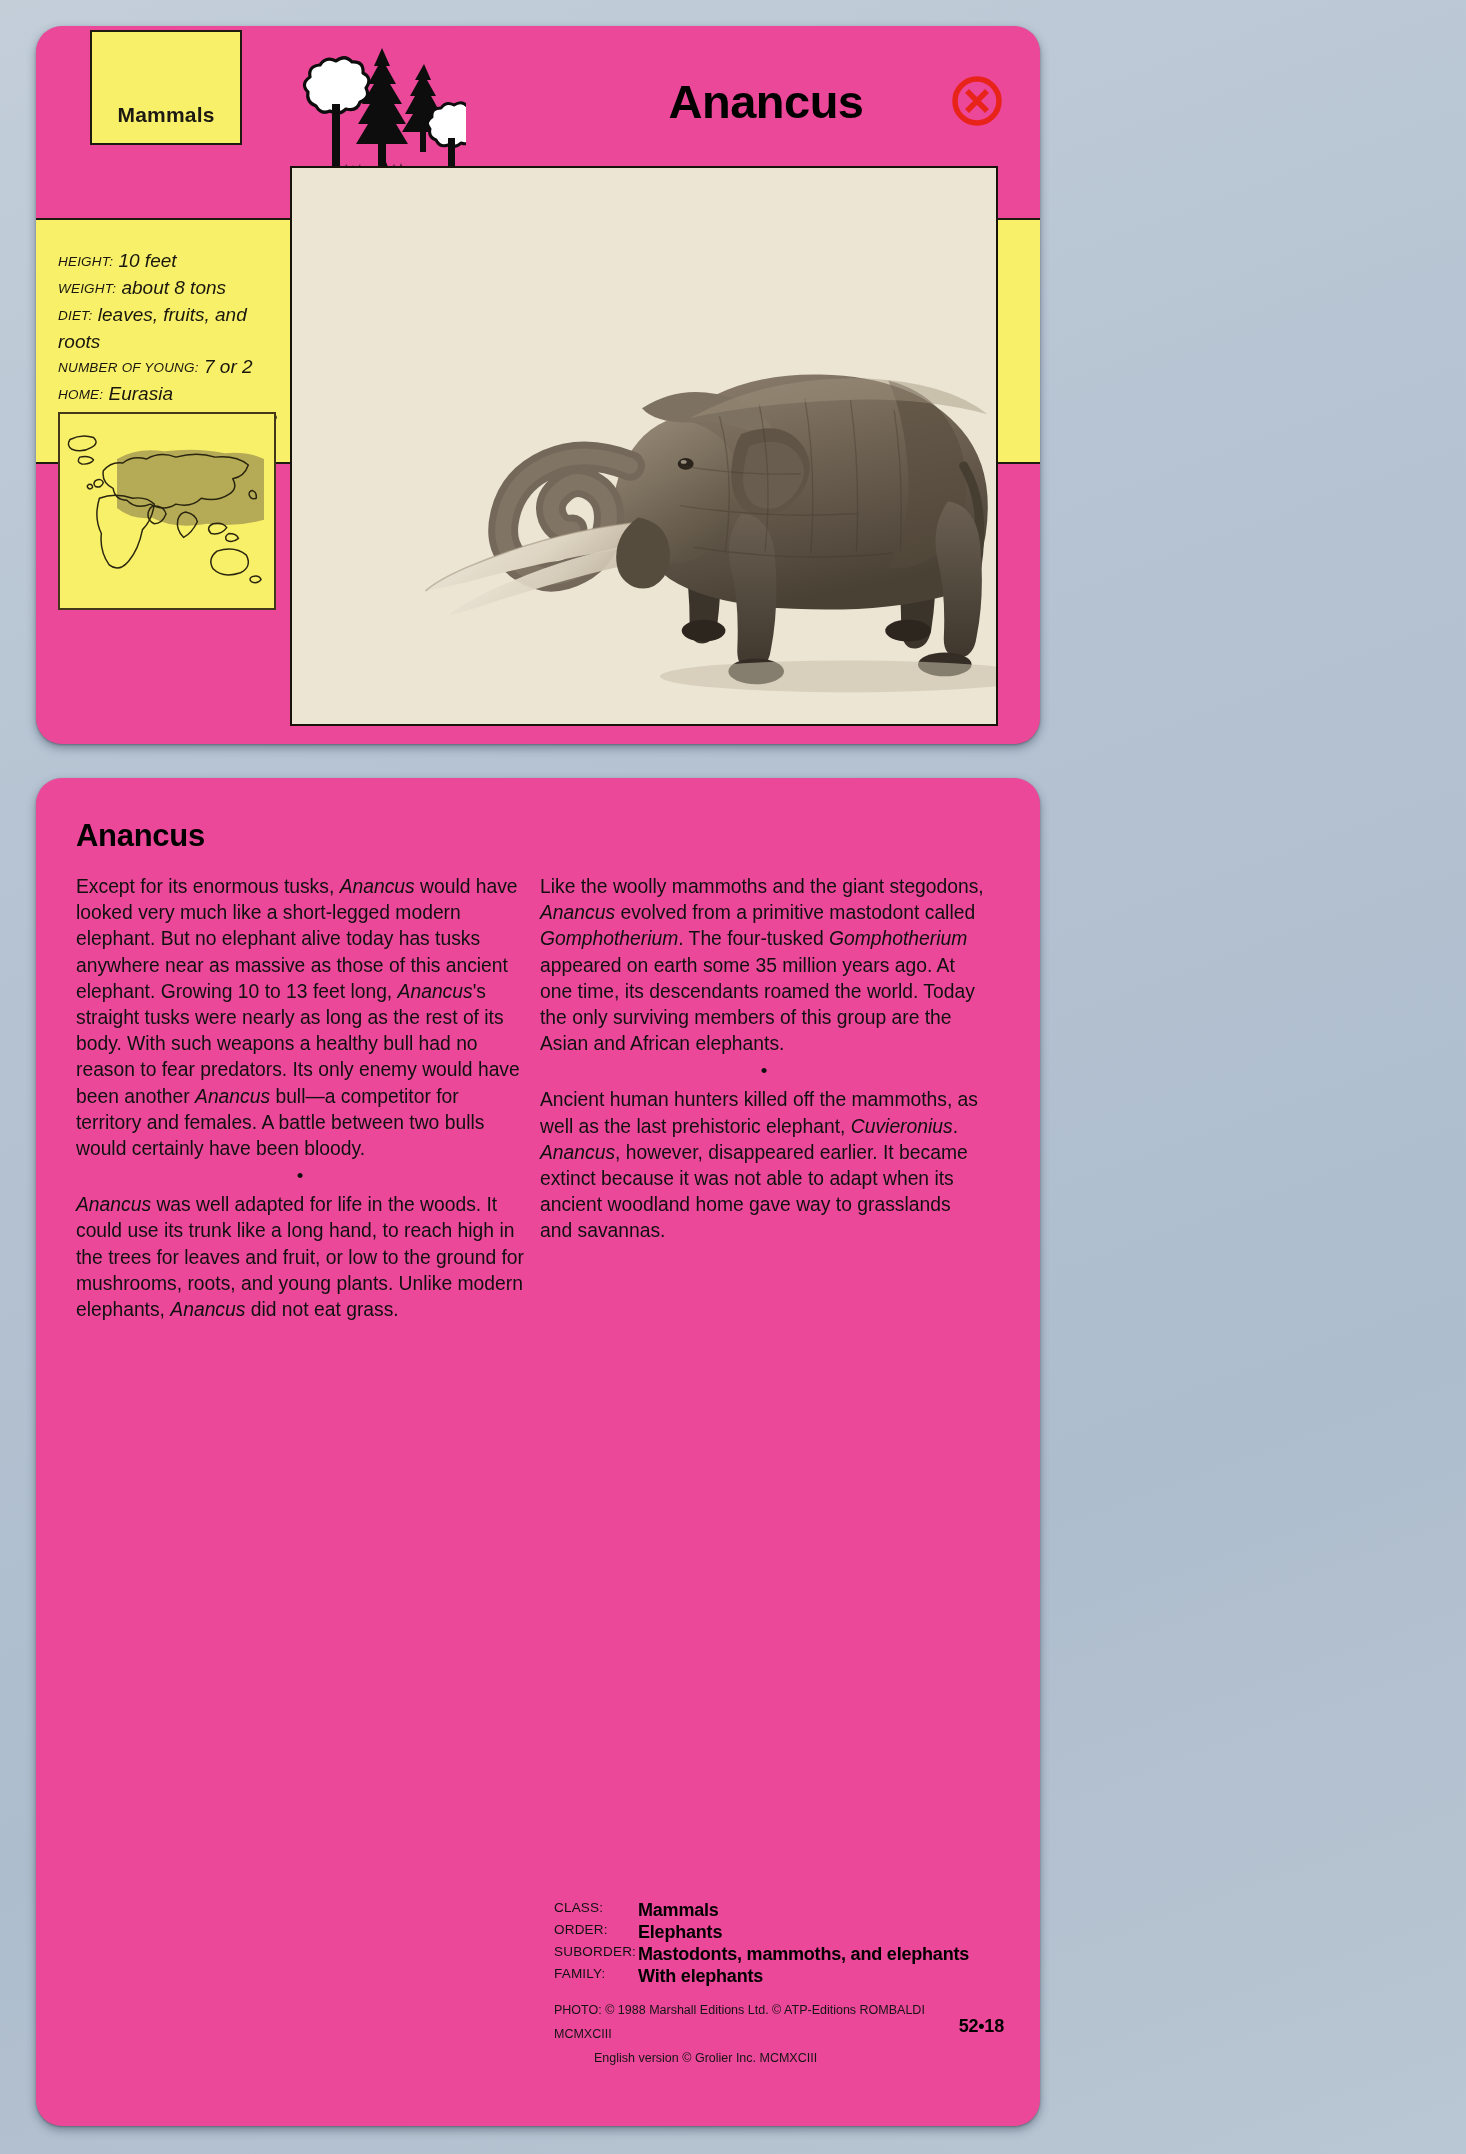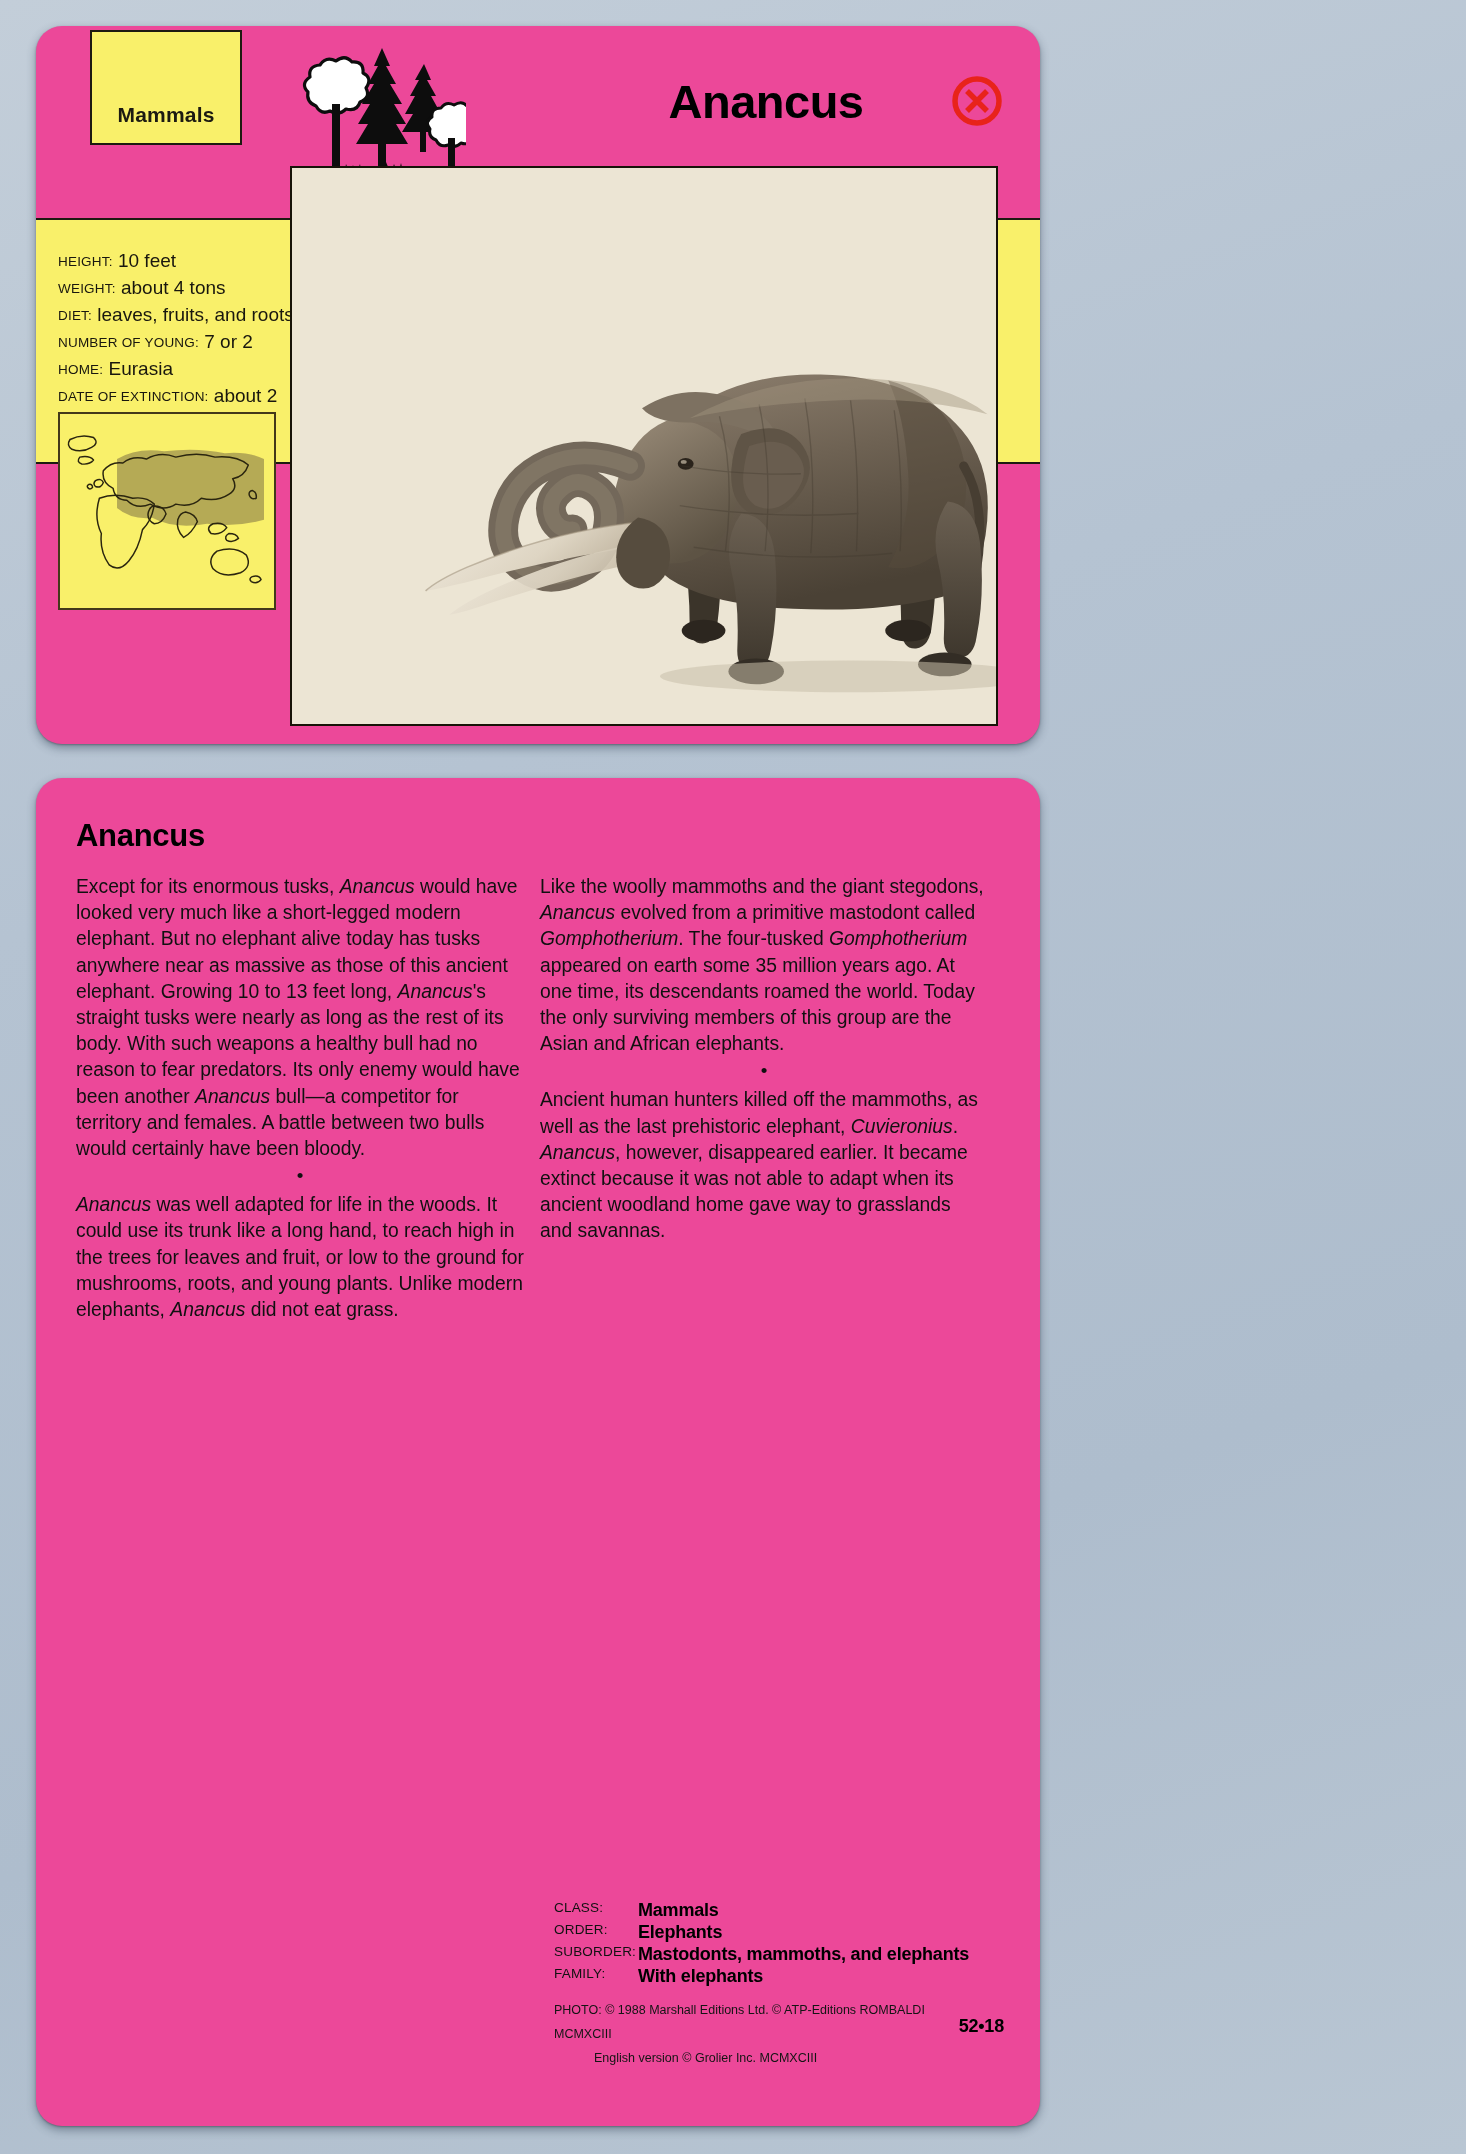--- a/index.html
+++ b/index.html
@@ -40,20 +40,21 @@
   }
   
   .info-panel{
     position:absolute;left:0;top:192px;width:1004px;height:246px;
     background:#f9f06a;border-top:2px solid #1d1a10;border-bottom:2px solid #1d1a10;
     box-sizing:border-box;
   }
   .stats{
     position:absolute;left:22px;top:222px;width:236px;
     color:#19170e;
+    font-style:italic;
   }
   .stat-line{
     font-size:19px;line-height:25px;margin:0;padding:0;
     white-space:normal;
   }
   .stat-label{
     font-size:13.5px;letter-spacing:.2px;text-transform:uppercase;
     position:relative;top:-1px;
   }
   .stat-cont{display:block;text-align:center;}
@@ -160,21 +161,21 @@
 
   <div class="info-panel"></div>
 
   <div class="stats">
     <div class="stat-line">
       <span class="stat-label">HEIGHT:</span>
       <span>10 feet</span>
     </div>
     <div class="stat-line">
       <span class="stat-label">WEIGHT:</span>
-      <span>about 4 tons</span>
+      <span>about 8 tons</span>
     </div>
     <div class="stat-line">
       <span class="stat-label">DIET:</span>
       <span>leaves, fruits, and roots</span>
     </div>
     <div class="stat-line">
       <span class="stat-label">NUMBER OF YOUNG:</span>
       <span>7 or 2</span>
     </div>
     <div class="stat-line">

